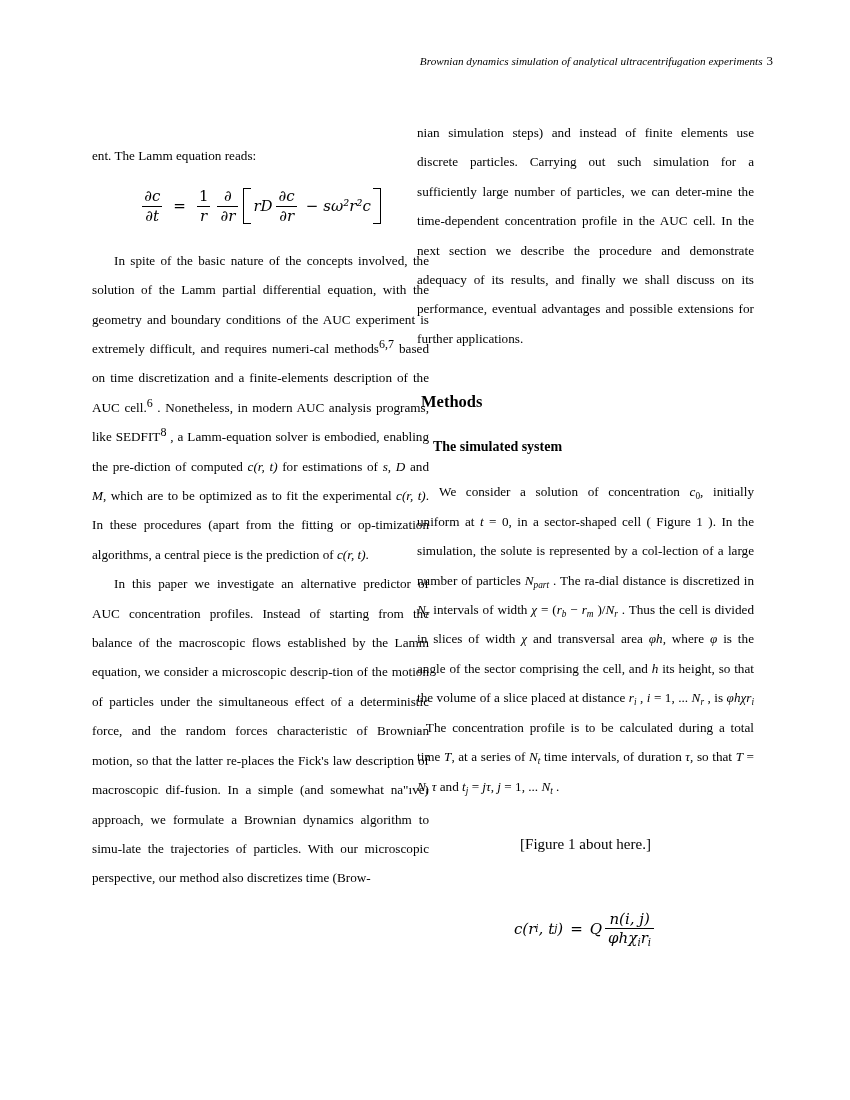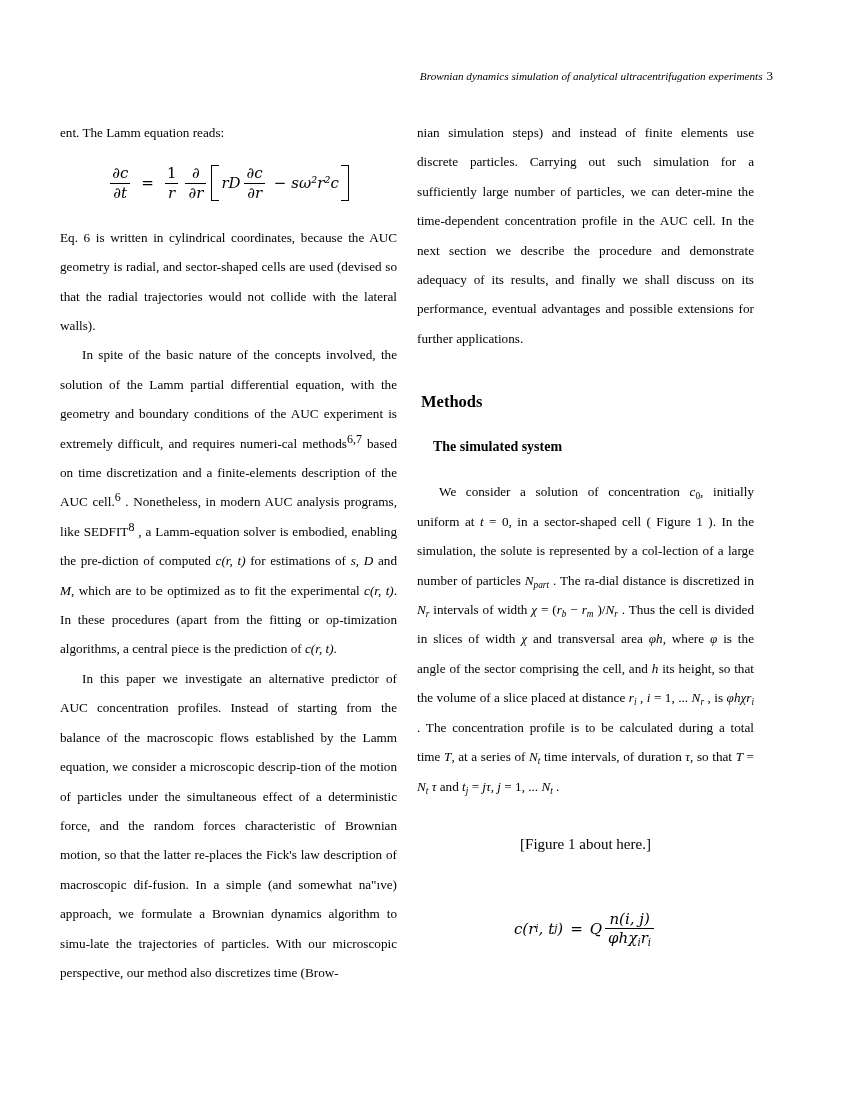--- a/index.html
+++ b/index.html
@@ -18,42 +18,42 @@
   .page {
     position: absolute;
     left: 0; top: 0;
     width: 850px;
     height: 1100px;
   }
   
   .runhead {
     position: absolute;
     left: 76px;
-    top: 68px;
+    top: 50px;
     width: 697px;
     text-align: right;
     font-size: 11.2px;
-    line-height: 16px;
+    line-height: 22px;
     white-space: nowrap;
   }
   .runhead .rh-title {
     font-style: italic;
   }
   .runhead .rh-page {
     font-style: normal;
     font-size: 13px;
     margin-left: 4px;
   }
   
   .col {
     position: absolute;
     top: 118px;
     width: 337px;
   }
-  .col-left  { left: 60px; }
+  .col-left  { left: 92px; margin-top: 23px; }
   .col-right { left: 417px; }
 
   p.para {
     margin: 0;
     font-size: 13.2px;
     line-height: 29.4px;
     text-align: justify;
     text-justify: inter-word;
     hyphens: none;
   }
@@ -198,21 +198,20 @@
               <span class="den it">∂r</span>
             </span>
             <span class="op">−</span>
             <span class="it">sω²r²c</span>
           </span>
           <span class="bracket r"></span>
         </span>
       </span>
     </div>
 
-    <p class="para noindent">Eq. 6 is written in cylindrical coordinates, because the AUC geometry is radial, and sector-shaped cells are used (devised so that the radial trajectories would not collide with the lateral walls).</p>
 
     <p class="para indent"><span>In spite of the basic nature of the concepts involved, the solution of the Lamm partial differential equation, with the geometry and boundary conditions of the AUC experiment is extremely difficult, and requires numeri-cal methods</span><sup class="ref">6,7</sup><span> based on time discretization and a finite-elements description of the AUC cell.</span><sup class="ref">6</sup><span> . Nonetheless, in modern AUC analysis programs, like SEDFIT</span><sup class="ref">8</sup><span> , a Lamm-equation solver is embodied, enabling the pre-diction of computed </span><span class="mi">c(r, t)</span><span> for estimations of </span><span class="mi">s</span><span>, </span><span class="mi">D</span><span> and </span><span class="mi">M</span><span>, which are to be optimized as to fit the experimental </span><span class="mi">c(r, t)</span><span>. In these procedures (apart from the fitting or op-timization algorithms, a central piece is the prediction of </span><span class="mi">c(r, t)</span><span>.</span></p>
 
     <p class="para indent">In this paper we investigate an alternative predictor of AUC concentration profiles. Instead of starting from the balance of the macroscopic flows established by the Lamm equation, we consider a microscopic descrip-tion of the motion of particles under the simultaneous effect of a deterministic force, and the random forces characteristic of Brownian motion, so that the latter re-places the Fick's law description of macroscopic dif-fusion. In a simple (and somewhat na"ıve) approach, we formulate a Brownian dynamics algorithm to simu-late the trajectories of particles. With our microscopic perspective, our method also discretizes time (Brow-</p>
   </div>
 
   <div class="col col-right">
 
     <p class="para noindent">nian simulation steps) and instead of finite elements use discrete particles. Carrying out such simulation for a sufficiently large number of particles, we can deter-mine the time-dependent concentration profile in the AUC cell. In the next section we describe the procedure and demonstrate adequacy of its results, and finally we shall discuss on its performance, eventual advantages and possible extensions for further applications.</p>
 

